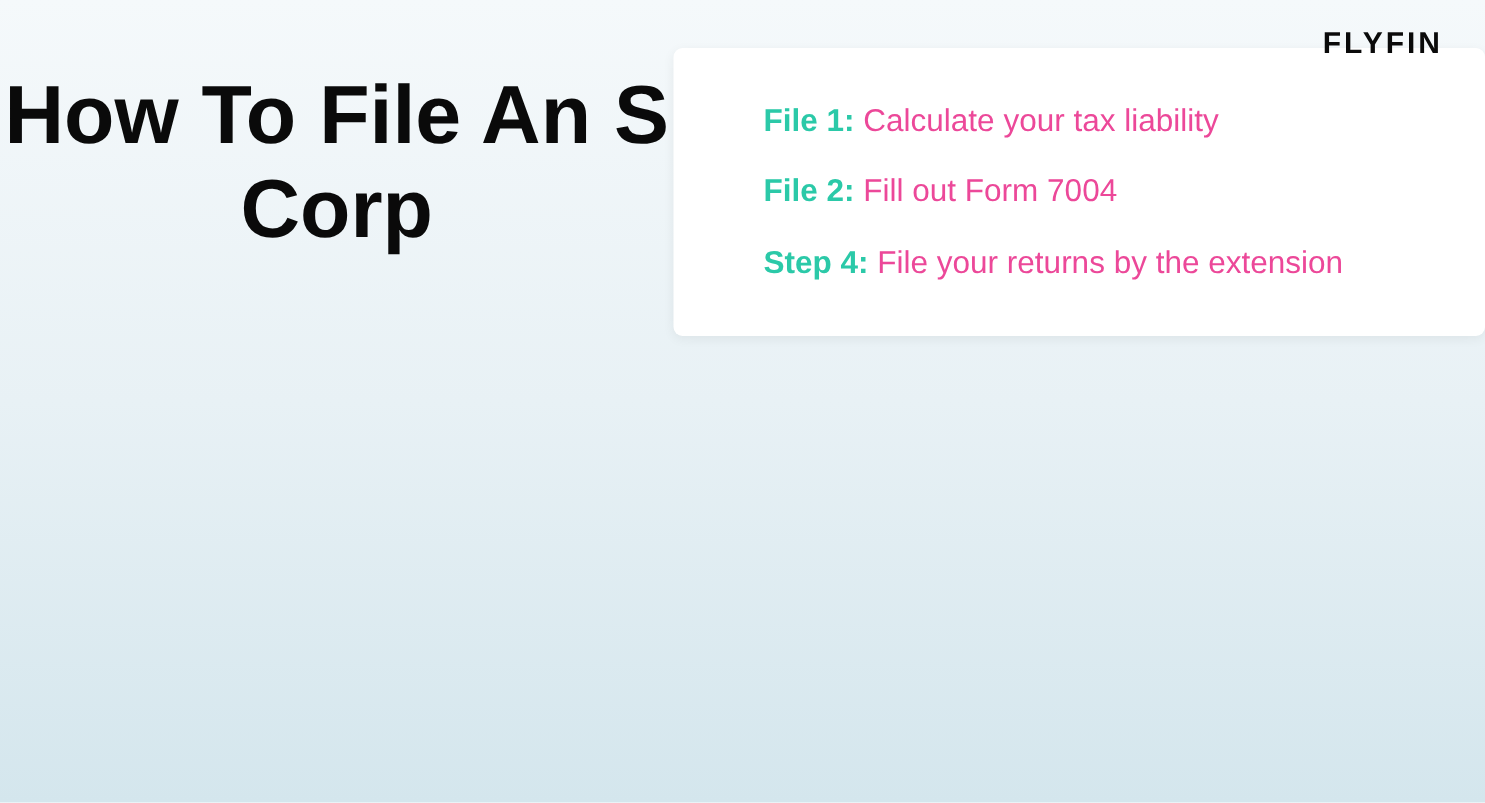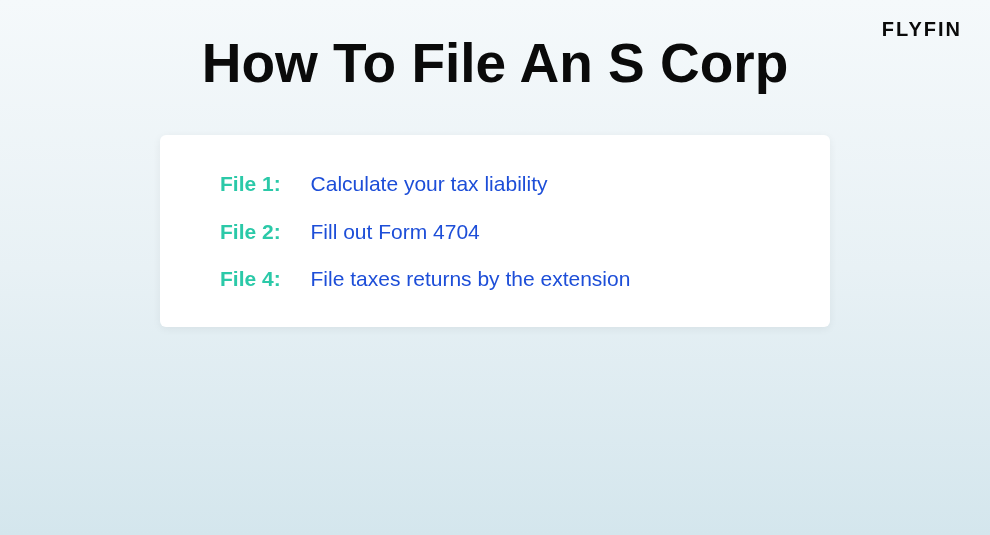--- a/index.html
+++ b/index.html
@@ -19,21 +19,21 @@
       position: absolute;
       top: 18px;
       right: 28px;
       font-size: 20px;
       font-weight: 700;
       letter-spacing: 2px;
       color: #0a0a0a;
     }
     .content {
       display: flex;
-      flex-direction: column;
+      flex-direction: row;
       align-items: center;
       padding-top: 32px;
     }
     .title {
       text-align: center;
       font-size: 55px;
       font-weight: 700;
       color: #0a0a0a;
       line-height: 1.15;
       margin-bottom: 40px;
@@ -66,41 +66,40 @@
       color: #1a1a1a;
     }
     .step-row:last-child {
       margin-bottom: 0;
     }
     .step-label {
       color: #2bc9a8;
       font-weight: 600;
     }
     .step-text {
-      color: #1d4ed8;
-      margin-left: 24px;
+      color: #ec4899;
     }
   </style>
 </head>
 <body>
 
 <div class="logo">FLYFIN</div>
 
 <div class="content">
   <h1 class="title">
     <span>How To File An S Corp</span><br>
   </h1>
 
   <div class="card">
     <div class="step-row">
       <span class="step-label">File 1:</span>
       <span class="step-text">Calculate your tax liability</span>
     </div>
     <div class="step-row">
       <span class="step-label">File 2:</span>
-      <span class="step-text">Fill out Form 4704</span>
+      <span class="step-text">Fill out Form 7004</span>
     </div>
     <div class="step-row">
-      <span class="step-label">File 4:</span>
-      <span class="step-text">File taxes returns by the extension</span>
+      <span class="step-label">Step 4:</span>
+      <span class="step-text">File your returns by the extension</span>
     </div>
   </div>
 </div>
 
 </body></html>

